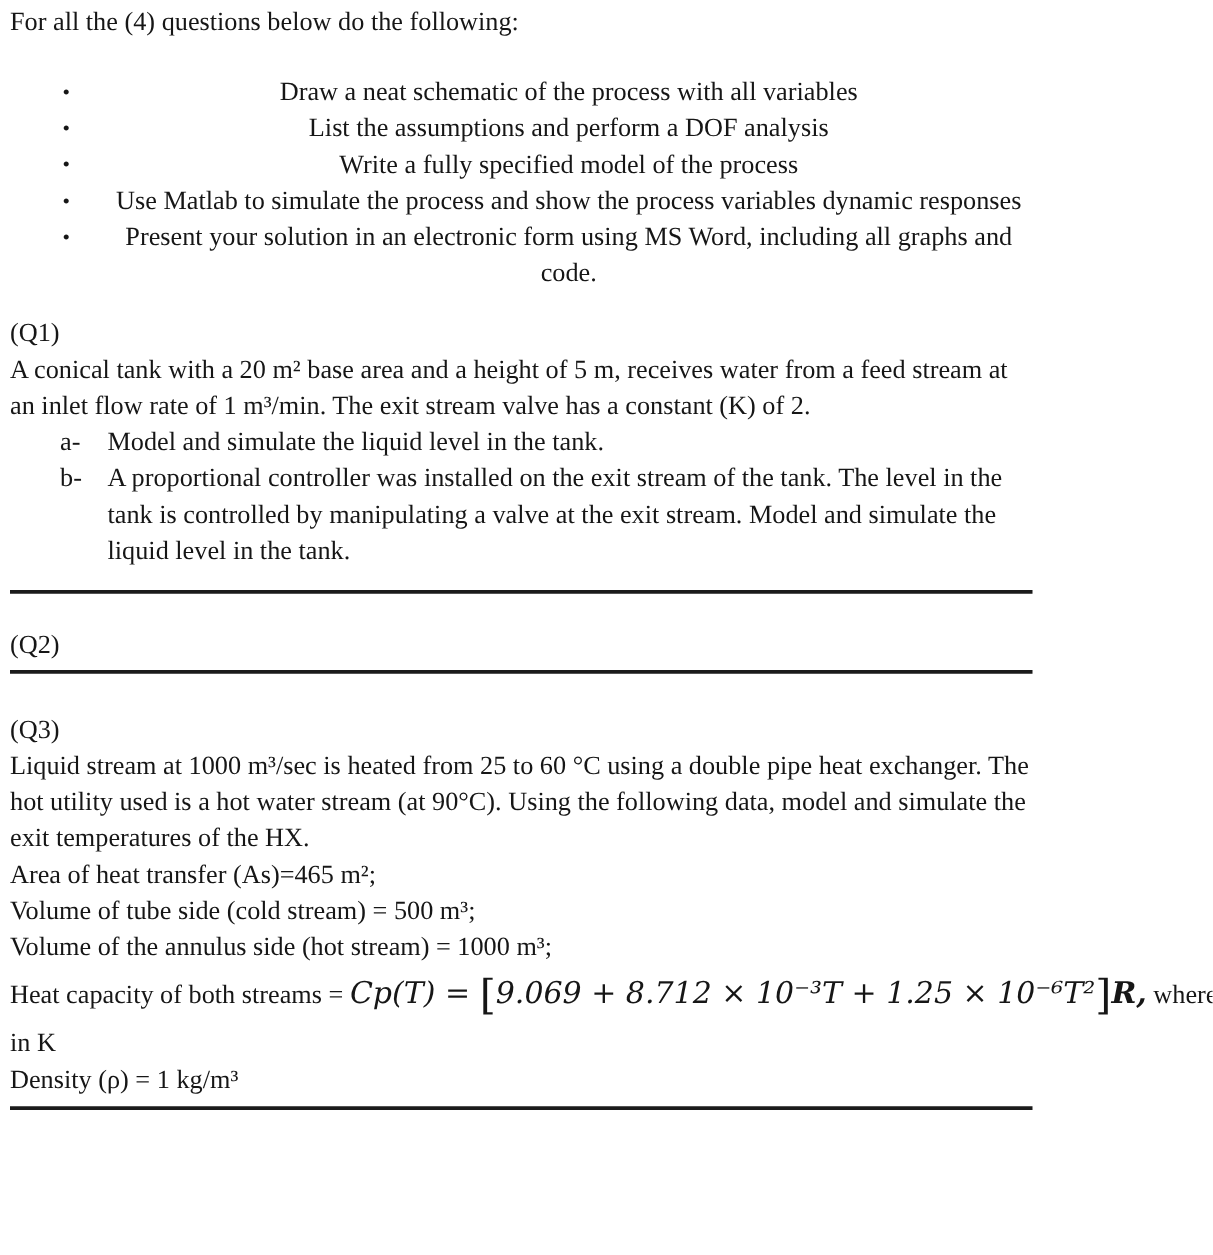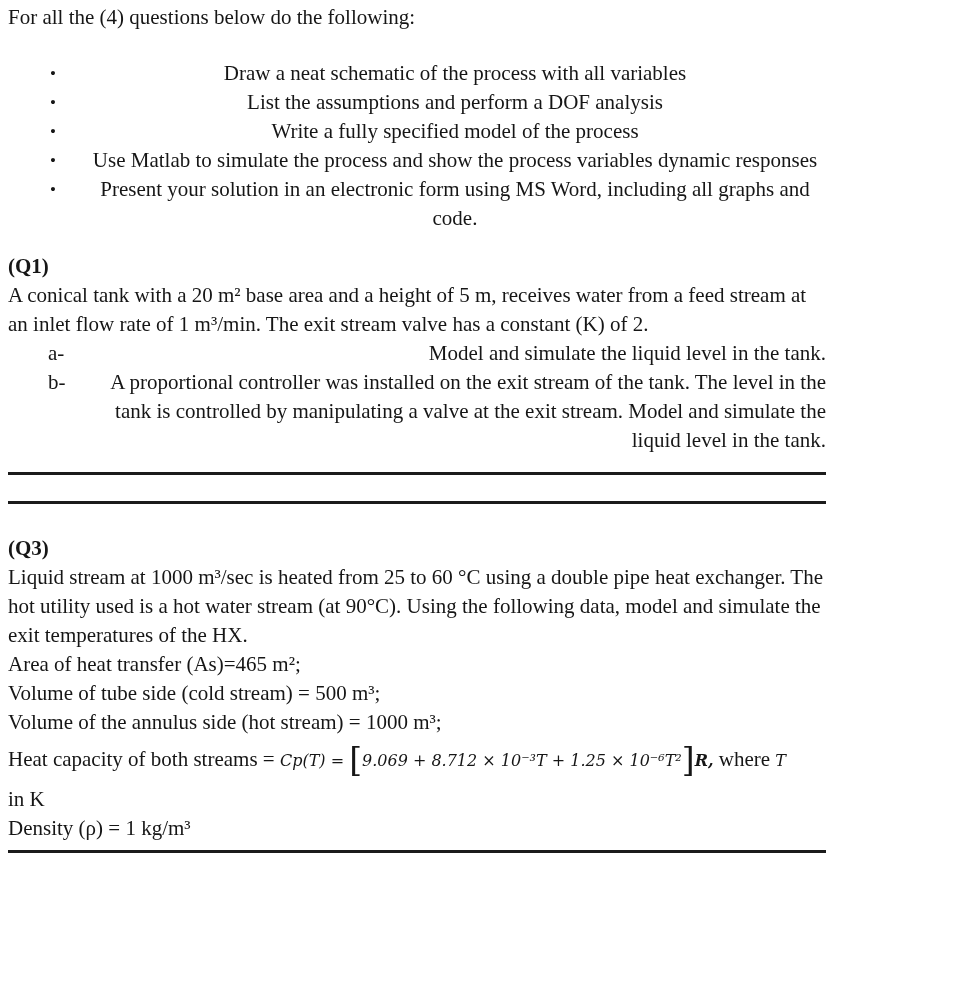--- a/index.html
+++ b/index.html
@@ -40,34 +40,33 @@
     width: 34px;
     margin-left: 42px;
     flex: 0 0 auto;
     font-size: 17px;
   }
   .bullet-text {
     flex: 1 1 auto;
     text-align: center;
   }
   .qheading {
-    font-weight: bold;
+    font-weight: normal;
   }
   .sub-item {
     display: flex;
     align-items: flex-start;
   }
   .sub-label {
     width: 38px;
     margin-left: 40px;
     flex: 0 0 auto;
   }
   .sub-text {
     flex: 1 1 auto;
-    text-align: right;
   }
   .rule {
     border: none;
     border-top: 3px solid #1b1b1b;
     margin: 0;
   }
   .rule-1 {
     margin-top: 17px;
     margin-bottom: 26px;
   }
@@ -79,21 +78,21 @@
     margin-top: 7px;
   }
   .equation-line {
     margin: 2px 0 4px 0;
     line-height: 40px;
     white-space: nowrap;
   }
   .math {
     font-family: "DejaVu Serif", serif;
     font-style: italic;
-    font-size: 16px;
+    font-size: 24px;
   }
   .math-bracket {
     font-family: "DejaVu Serif", serif;
     font-style: normal;
     font-size: 33px;
     font-weight: 300;
     vertical-align: -5px;
     letter-spacing: 0;
   }
   .math-r {
@@ -139,20 +138,21 @@
     </div>
     <div class="sub-item">
       <span class="sub-label">b-</span>
       <span class="sub-text">A proportional controller was installed on the exit stream of the tank. The level in the tank is controlled by manipulating a valve at the exit stream. Model and simulate the liquid level in the tank.</span>
     </div>
   </div>
 
   <hr class="rule rule-1">
 
   <div class="section">
+    <div class="qheading">(Q2)</div>
   </div>
 
   <hr class="rule rule-2">
 
   <div class="section">
     <div class="qheading">(Q3)</div>
     <p class="para">Liquid stream at 1000 m³/sec is heated from 25 to 60 °C using a double pipe heat exchanger. The hot utility used is a hot water stream (at 90°C).  Using the following data, model and simulate the exit temperatures of the HX.</p>
     <div class="para">Area of heat transfer (As)=465 m²;</div>
     <div class="para">Volume of tube side (cold stream) = 500 m³;</div>
     <div class="para">Volume of the annulus side (hot stream) = 1000 m³;</div>

